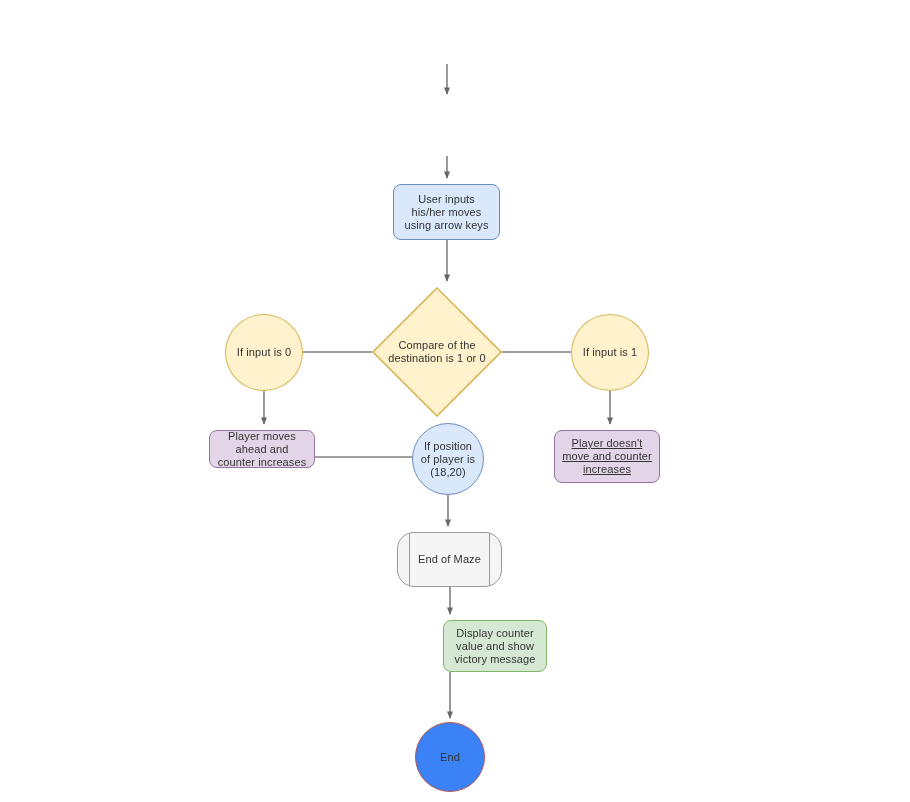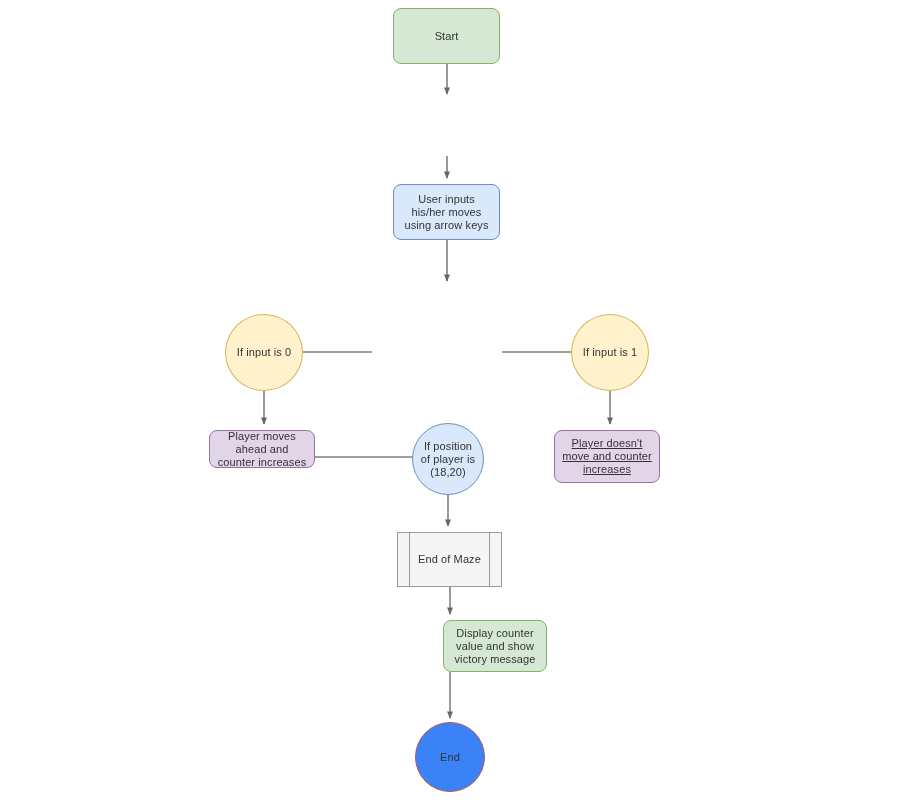--- a/index.html
+++ b/index.html
@@ -111,29 +111,32 @@
       <line x1="315" y1="457" x2="414" y2="457"></line>
 
       <line x1="448" y1="495" x2="448" y2="526" marker-end="url(#arrowhead)"></line>
 
       <line x1="450" y1="587" x2="450" y2="614" marker-end="url(#arrowhead)"></line>
 
       <line x1="450" y1="672" x2="450" y2="718" marker-end="url(#arrowhead)"></line>
     </g>
   </svg>
 
-  <div class="node shape-rounded" id="node-start" style="left: 393px; top: 8px; width: 107px; height: 56px; background: rgb(213, 232, 212); border-color: rgb(130, 179, 102); color: rgb(51, 51, 51);">
-    <span class="label">Start</span>
-  </div>
 
 
   <div class="node shape-rounded" id="node-user-input" style="left: 393px; top: 184px; width: 107px; height: 56px; background: rgb(218, 232, 252); border-color: rgb(108, 142, 191); color: rgb(51, 51, 51);">
     <span class="label">User inputs his/her moves using arrow keys</span>
   </div>
 
+  <div class="node shape-diamond" id="node-compare-destination" style="left: 372px; top: 287px; width: 130px; height: 130px; color: rgb(51, 51, 51);">
+    <svg class="diamond-bg" viewBox="0 0 130 130" preserveAspectRatio="none">
+      <polygon points="65,1 129,65 65,129 1,65" fill="#fff2cc" stroke="#d6b656" stroke-width="1.6"></polygon>
+    </svg>
+    <span class="label diamond-text">Compare of the destination is 1 or 0</span>
+  </div>
 
   <div class="node shape-circle" id="node-input-is-0" style="left: 225px; top: 314px; width: 78px; height: 77px; background: rgb(255, 242, 204); border-color: rgb(214, 182, 86); color: rgb(51, 51, 51);">
     <span class="label">If input is 0</span>
   </div>
 
   <div class="node shape-circle" id="node-input-is-1" style="left: 571px; top: 314px; width: 78px; height: 77px; background: rgb(255, 242, 204); border-color: rgb(214, 182, 86); color: rgb(51, 51, 51);">
     <span class="label">If input is 1</span>
   </div>
 
   <div class="node shape-rounded" id="node-player-moves" style="left: 209px; top: 430px; width: 106px; height: 38px; background: rgb(225, 213, 231); border-color: rgb(150, 115, 166); color: rgb(51, 51, 51);">
@@ -141,21 +144,21 @@
   </div>
 
   <div class="node shape-rounded" id="node-player-no-move" style="left: 554px; top: 430px; width: 106px; height: 53px; background: rgb(225, 213, 231); border-color: rgb(150, 115, 166); color: rgb(51, 51, 51); text-decoration: underline;">
     <span class="label">Player doesn't move and counter increases</span>
   </div>
 
   <div class="node shape-circle" id="node-position-check" style="left: 412px; top: 423px; width: 72px; height: 72px; background: rgb(218, 232, 252); border-color: rgb(108, 142, 191); color: rgb(51, 51, 51);">
     <span class="label">If position of player is (18,20)</span>
   </div>
 
-  <div class="node shape-subroutine" id="node-end-of-maze" style="left: 397px; top: 532px; width: 105px; height: 55px; background: rgb(245, 245, 245); border-color: rgb(154, 154, 154); color: rgb(51, 51, 51);">
+  <div class="node shape-subroutine" id="node-end-of-maze" style="left: 397px; top: 532px; width: 105px; height: 55px; background: rgb(245, 245, 245); border-color: rgb(154, 154, 154); color: rgb(51, 51, 51); border-radius: 17px;">
     <span class="subroutine-bar left"></span>
     <span class="subroutine-bar right"></span>
     <span class="label">End of Maze</span>
   </div>
 
   <div class="node shape-rounded" id="node-display-counter" style="left: 399px; top: 620px; width: 104px; height: 52px; background: rgb(213, 232, 212); border-color: rgb(130, 179, 102); color: rgb(51, 51, 51); margin-left: 44px;">
     <span class="label">Display counter value and show victory message</span>
   </div>
 
   <div class="node shape-circle" id="node-end" style="left: 415px; top: 722px; width: 70px; height: 70px; background: #3b82f6; border-color: rgb(184, 84, 80); color: rgb(51, 51, 51);">

